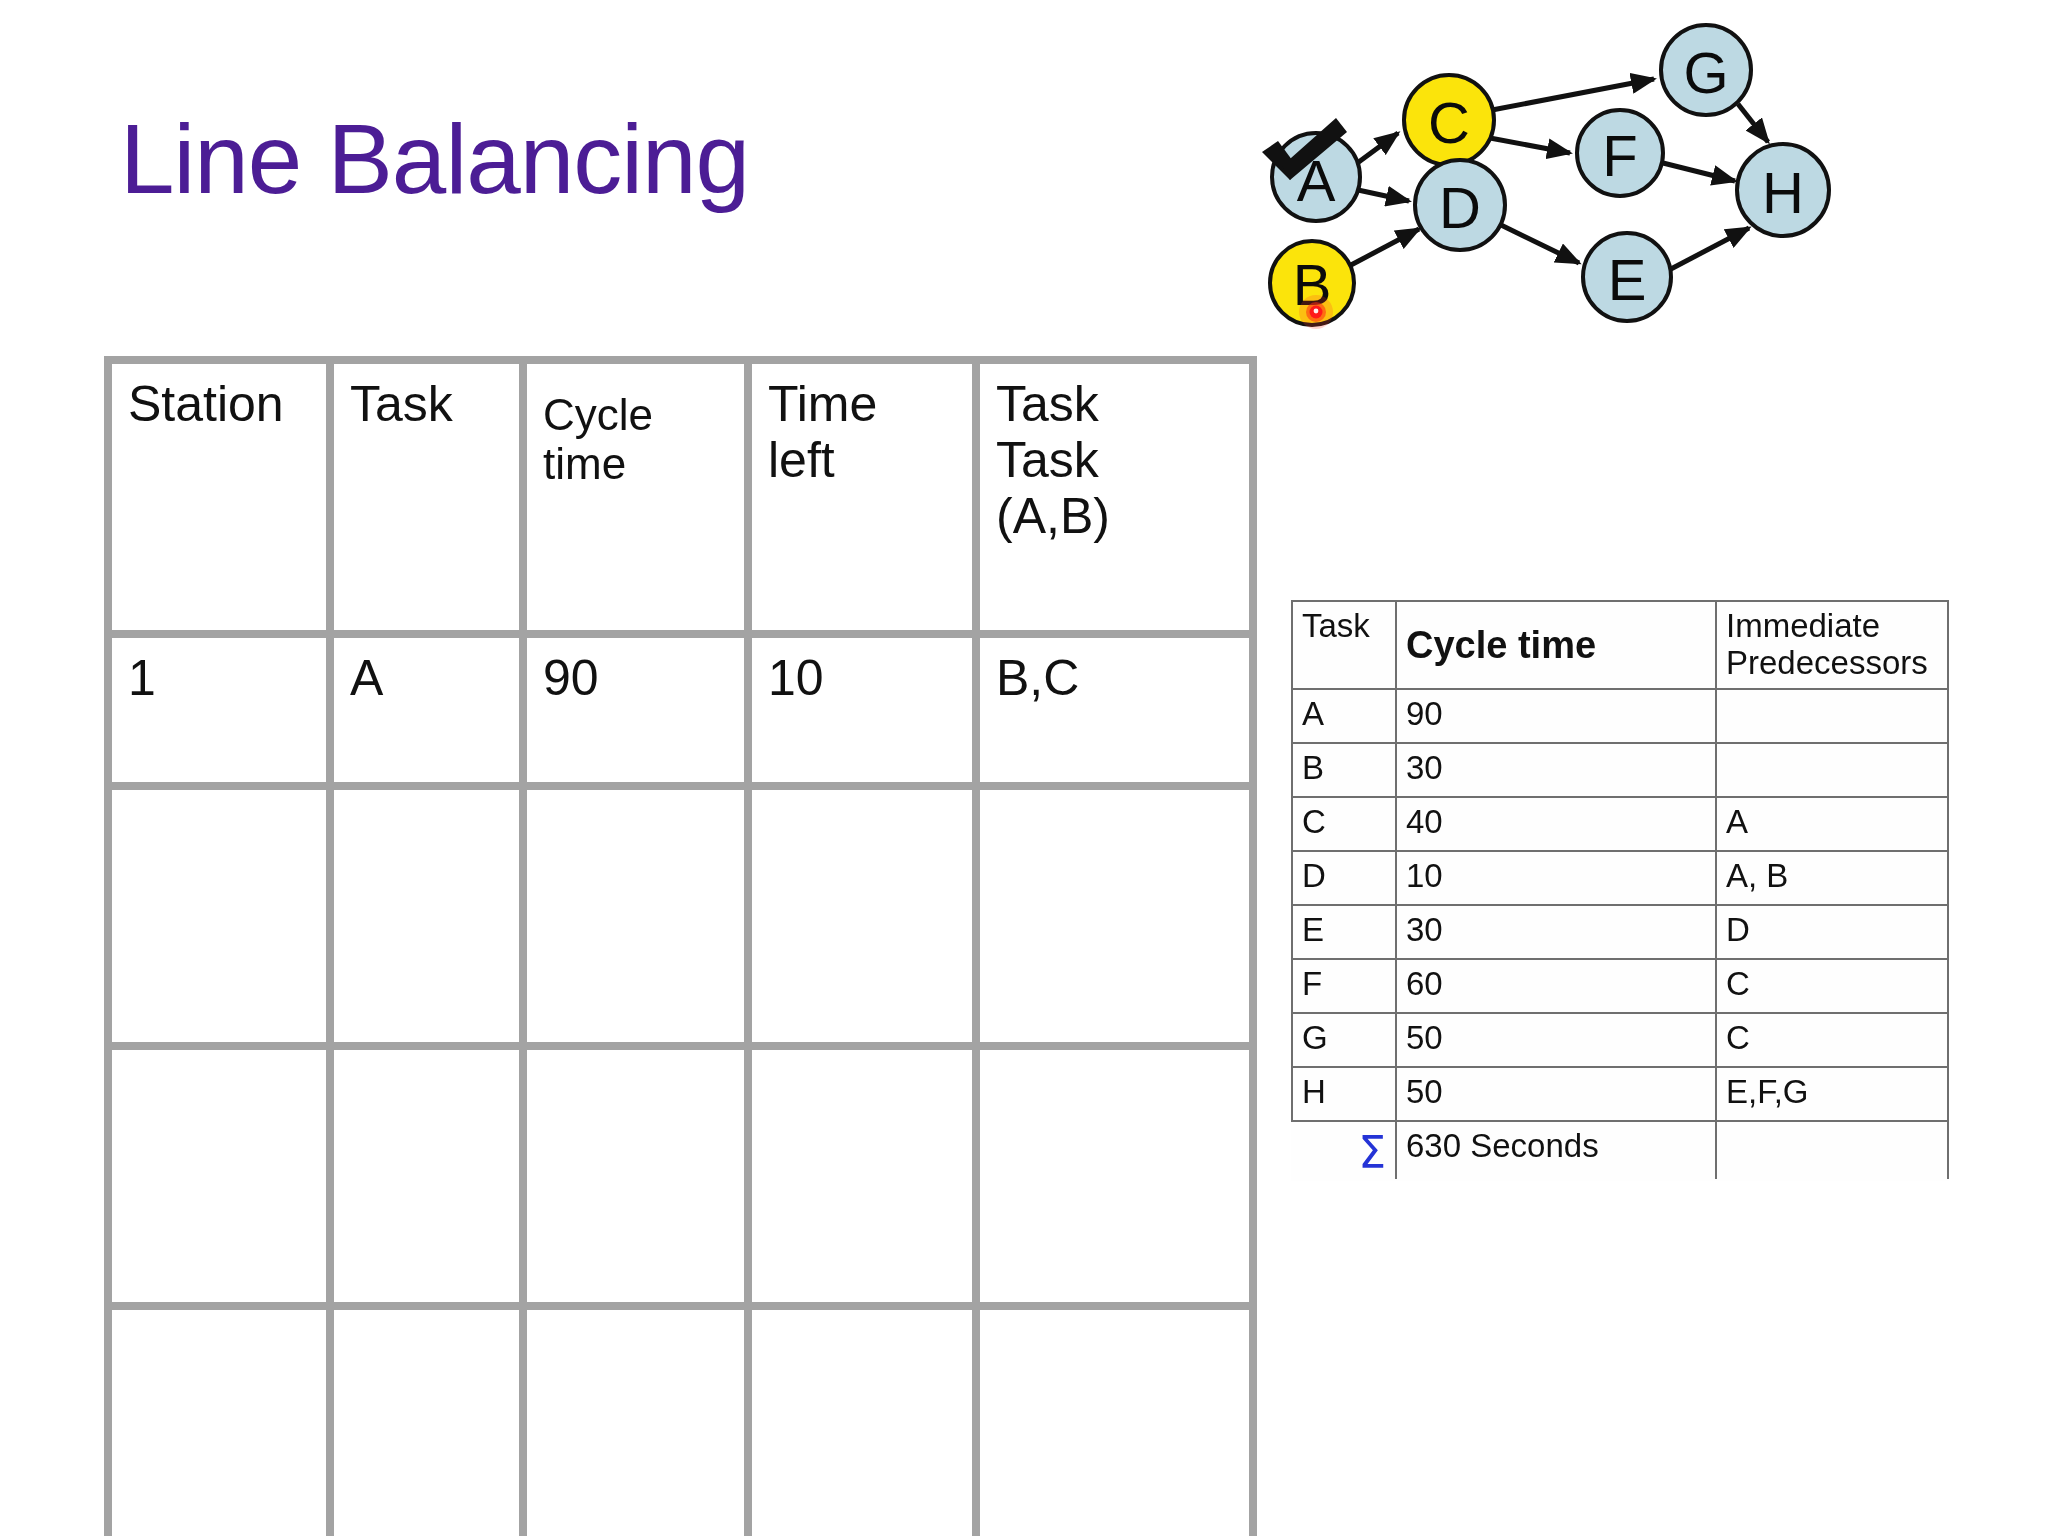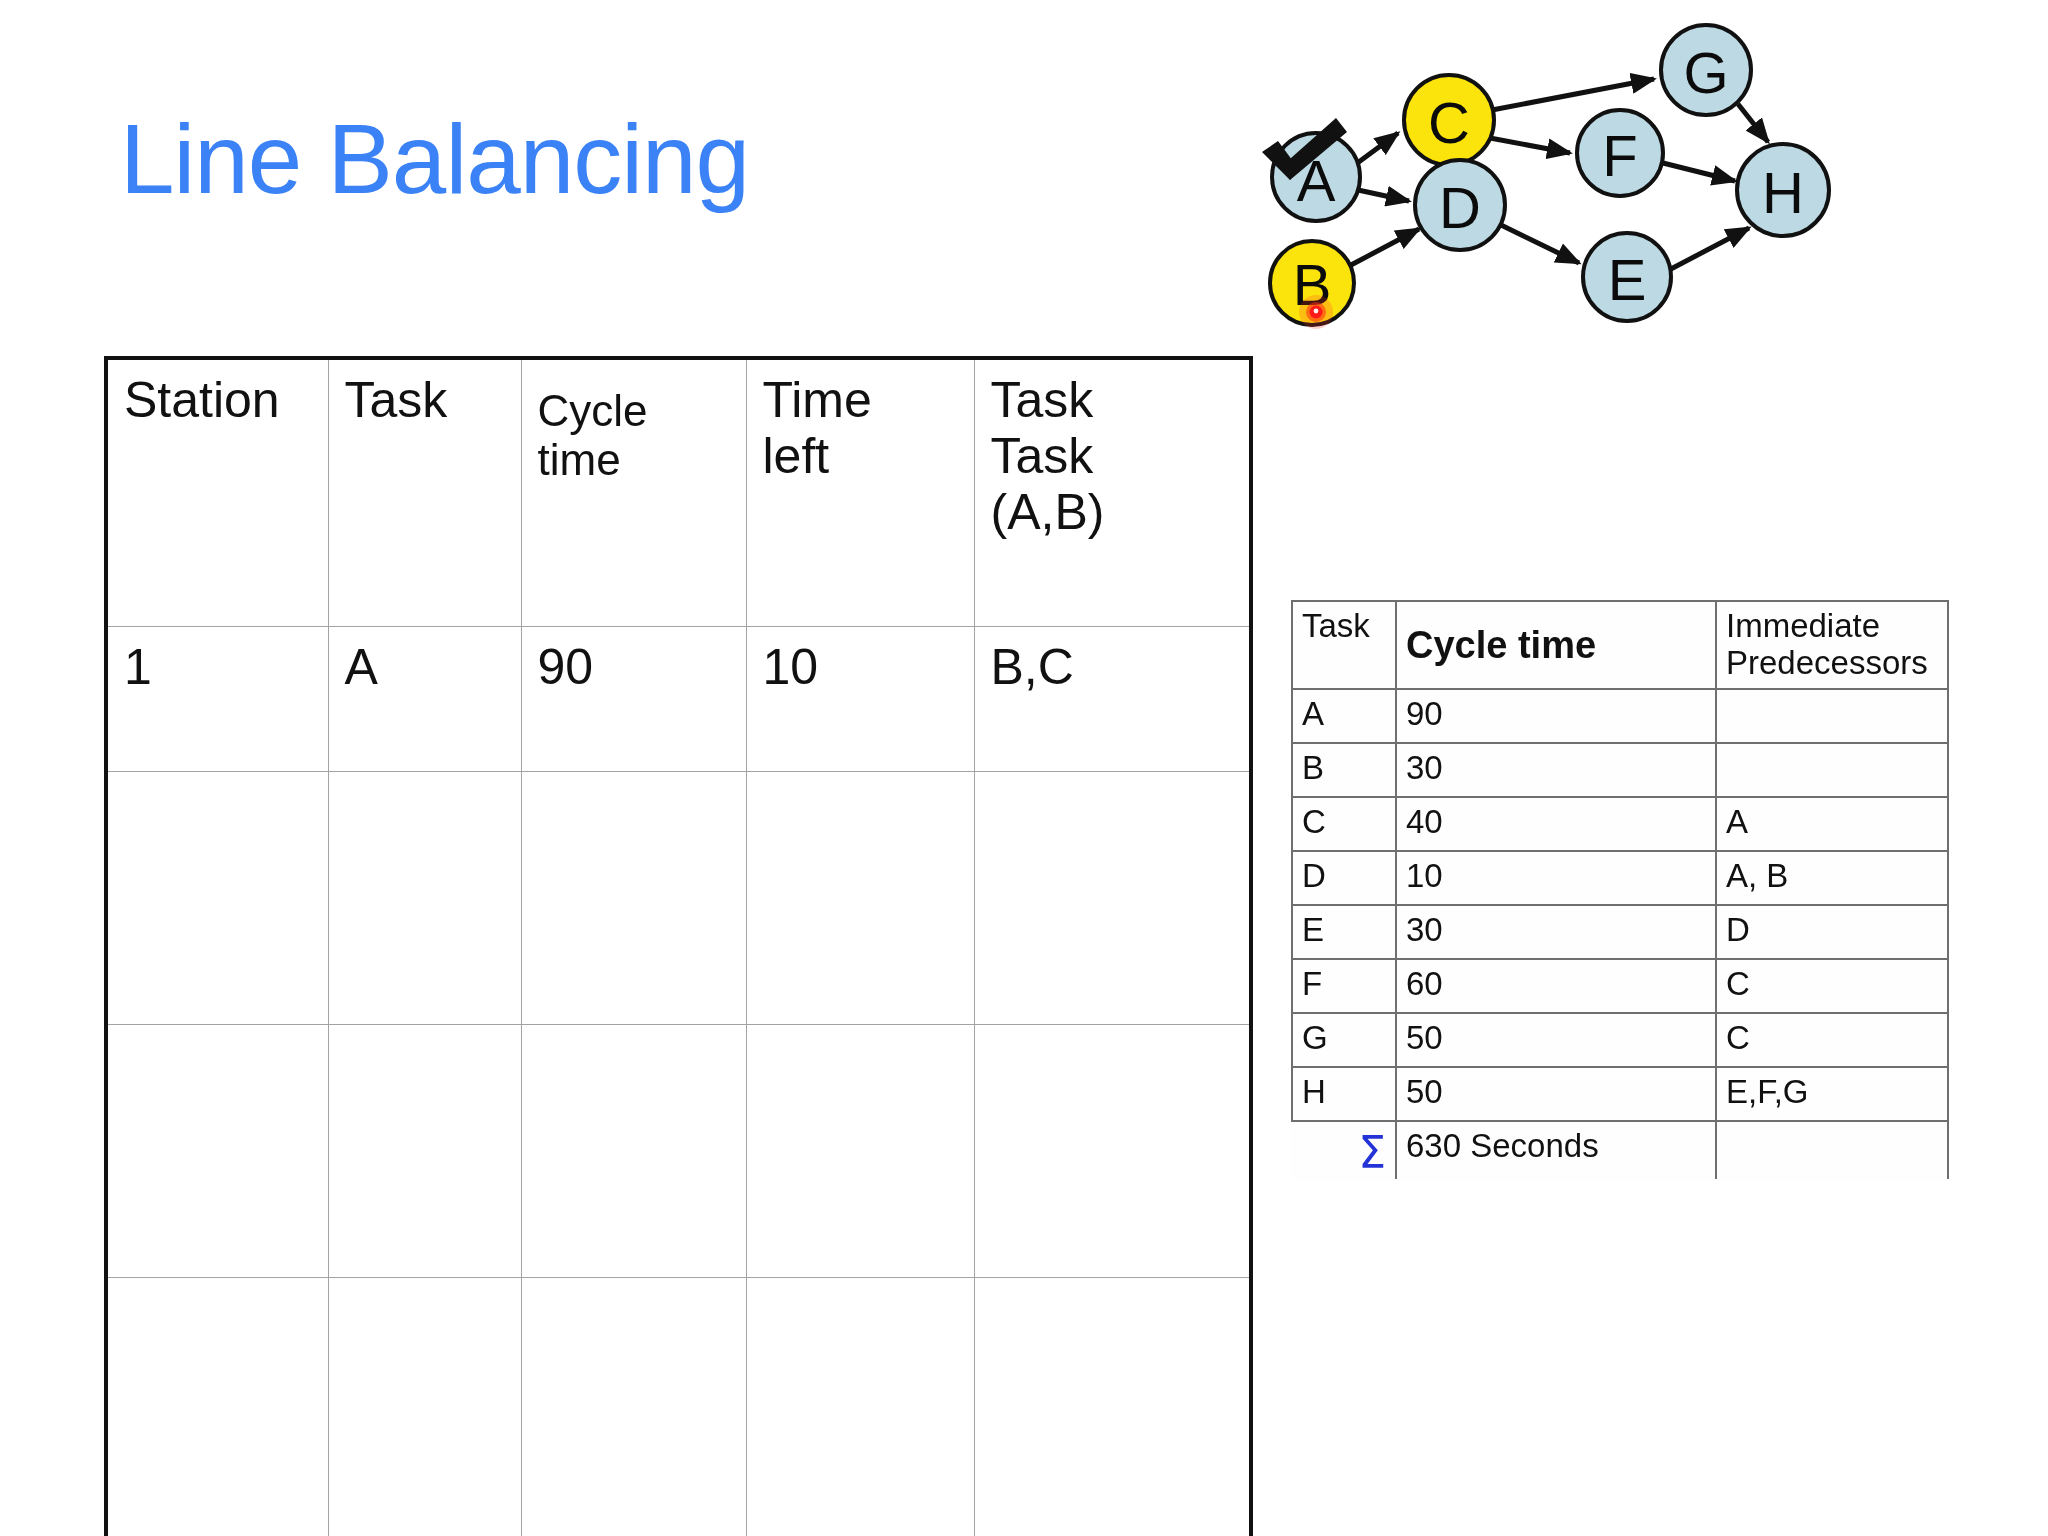--- a/index.html
+++ b/index.html
@@ -8,38 +8,38 @@
     background:#ffffff;
     font-family:"Liberation Sans", sans-serif;
     overflow:hidden;position:relative;
     color:#000;
   }
   
   #slide-title{
     position:absolute;left:120px;top:108px;
     font-size:98px;line-height:1.05;
     font-weight:400;letter-spacing:-1px;
-    color:#3b82f6;white-space:nowrap;
+    color:#4c1d95;white-space:nowrap;
   }
   
   #station-table{
     position:absolute;left:104px;top:356px;
     width:1145px;height:1096px;
     border-collapse:collapse;
     table-layout:fixed;
     border:4px solid #111;
     background:#fff;
   }
   #station-table col.c0{width:222px;}
   #station-table col.c1{width:193px;}
   #station-table col.c2{width:225px;}
   #station-table col.c3{width:228px;}
   #station-table col.c4{width:277px;}
   #station-table td{
-    border:1px solid #a3a3a3;
+    border:8px solid #a3a3a3;
     vertical-align:top;
     padding:12px 16px 0 16px;
     font-size:50px;line-height:1.12;
     font-weight:400;
     color:#111;
   }
   #station-table td.hdr-bold{
     font-weight:400;font-size:44px;
     padding-top:26px;
   }

